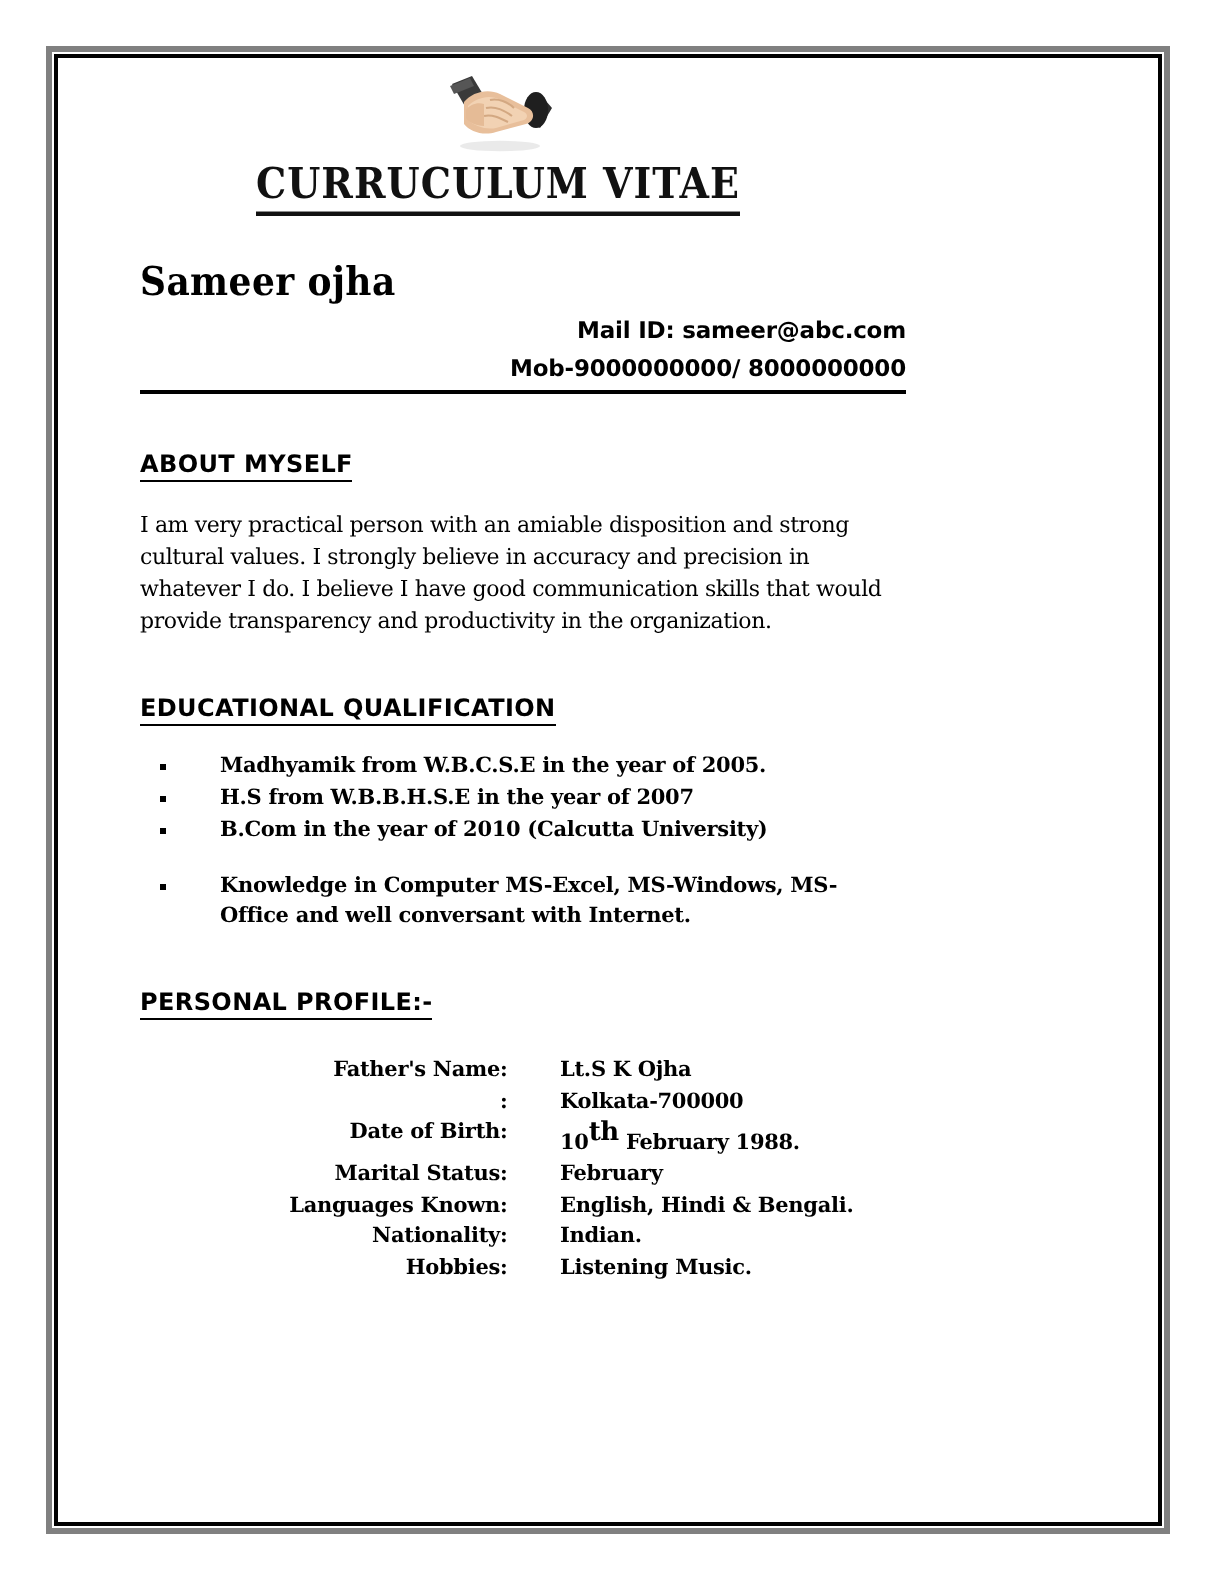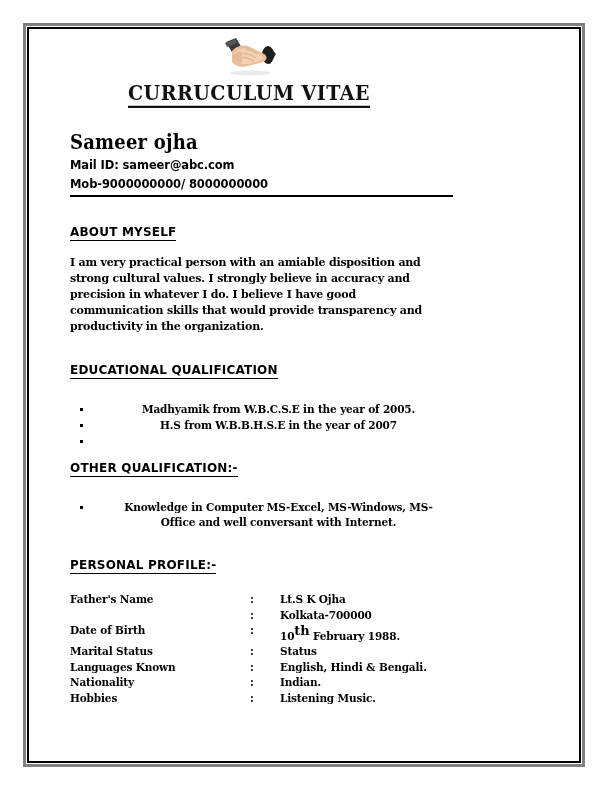--- a/index.html
+++ b/index.html
@@ -97,20 +97,21 @@
     transform: scaleY(1.1);
     transform-origin: left bottom;
   }
   .contact-line {
     font-family: "DejaVu Sans", "Liberation Sans", sans-serif;
     font-weight: bold;
     font-size: 11.5px;
     line-height: 16px;
     letter-spacing: -0.1px;
     margin-top: 3px;
+    text-align: right;
   }
   .identity-rule {
     border-bottom: 2px solid #000000;
     margin-top: 3px;
     width: 100%;
   }
 
   
   .section {
     margin-left: 41px;
@@ -125,33 +126,32 @@
     margin-bottom: 0;
   }
   .section-heading span {
     border-bottom: 1.5px solid #000000;
     padding-bottom: 1px;
     display: inline-block;
   }
 
   .body-paragraph {
     font-family: "DejaVu Serif", "Liberation Serif", serif;
-    font-weight: bold;
+    font-weight: normal;
     font-size: 11px;
     line-height: 16px;
     margin-top: 14px;
     letter-spacing: -0.2px;
     text-align: left;
   }
 
   ul.bullets {
     list-style: none;
-    margin: 23px 0 0 0;
+    margin: 13px 0 0 0;
     padding: 0;
-    text-align: center;
   }
   ul.bullets li {
     position: relative;
     font-family: "DejaVu Serif", "Liberation Serif", serif;
     font-weight: bold;
     font-size: 10.5px;
     line-height: 15px;
     letter-spacing: -0.15px;
     padding-left: 40px;
     margin-bottom: 1px;
@@ -173,21 +173,21 @@
     font-weight: bold;
     font-size: 10.5px;
     letter-spacing: -0.15px;
   }
   table.profile td {
     padding: 0;
     line-height: 15.5px;
     vertical-align: top;
     white-space: nowrap;
   }
-  td.pf-label { width: 180px; }
+  td.pf-label { width: 180px; text-align: right; }
   td.pf-colon { width: 30px; text-align: left; }
   td.pf-value { padding-left: 6px; }
   sup { font-size: 13px; vertical-align: super; }
 </style>
 </head>
 <body>
 
 <div id="page">
 
   <div id="page-border-outer"></div>
@@ -239,28 +239,26 @@
         <li>
           <span class="sq"></span>
           <span>Madhyamik from W.B.C.S.E in the year of 2005.</span>
         </li>
         <li>
           <span class="sq"></span>
           <span>H.S from W.B.B.H.S.E in the year of 2007</span>
         </li>
         <li>
           <span class="sq"></span>
+          <span>B.Com in the year of 2010 (Calcutta University)</span>
         </li>
       </ul>
     </div>
 
     <div class="section">
-      <div class="section-heading">
-        <span>OTHER QUALIFICATION:-</span>
-      </div>
       <ul class="bullets">
         <li>
           <span class="sq"></span>
           <span>Knowledge in Computer MS-Excel, MS-Windows, MS-Office and well conversant with Internet.</span>
         </li>
       </ul>
     </div>
 
     <div class="section">
       <div class="section-heading">
@@ -279,21 +277,21 @@
             <td class="pf-value">Kolkata-700000</td>
           </tr>
           <tr>
             <td class="pf-label">Date of Birth</td>
             <td class="pf-colon">:</td>
             <td class="pf-value"><span>10</span><sup>th</sup><span> February 1988.</span></td>
           </tr>
           <tr>
             <td class="pf-label">Marital Status</td>
             <td class="pf-colon">:</td>
-            <td class="pf-value">Status</td>
+            <td class="pf-value">February</td>
           </tr>
           <tr>
             <td class="pf-label">Languages Known</td>
             <td class="pf-colon">:</td>
             <td class="pf-value">English, Hindi &amp; Bengali.</td>
           </tr>
           <tr>
             <td class="pf-label">Nationality</td>
             <td class="pf-colon">:</td>
             <td class="pf-value">Indian.</td>

